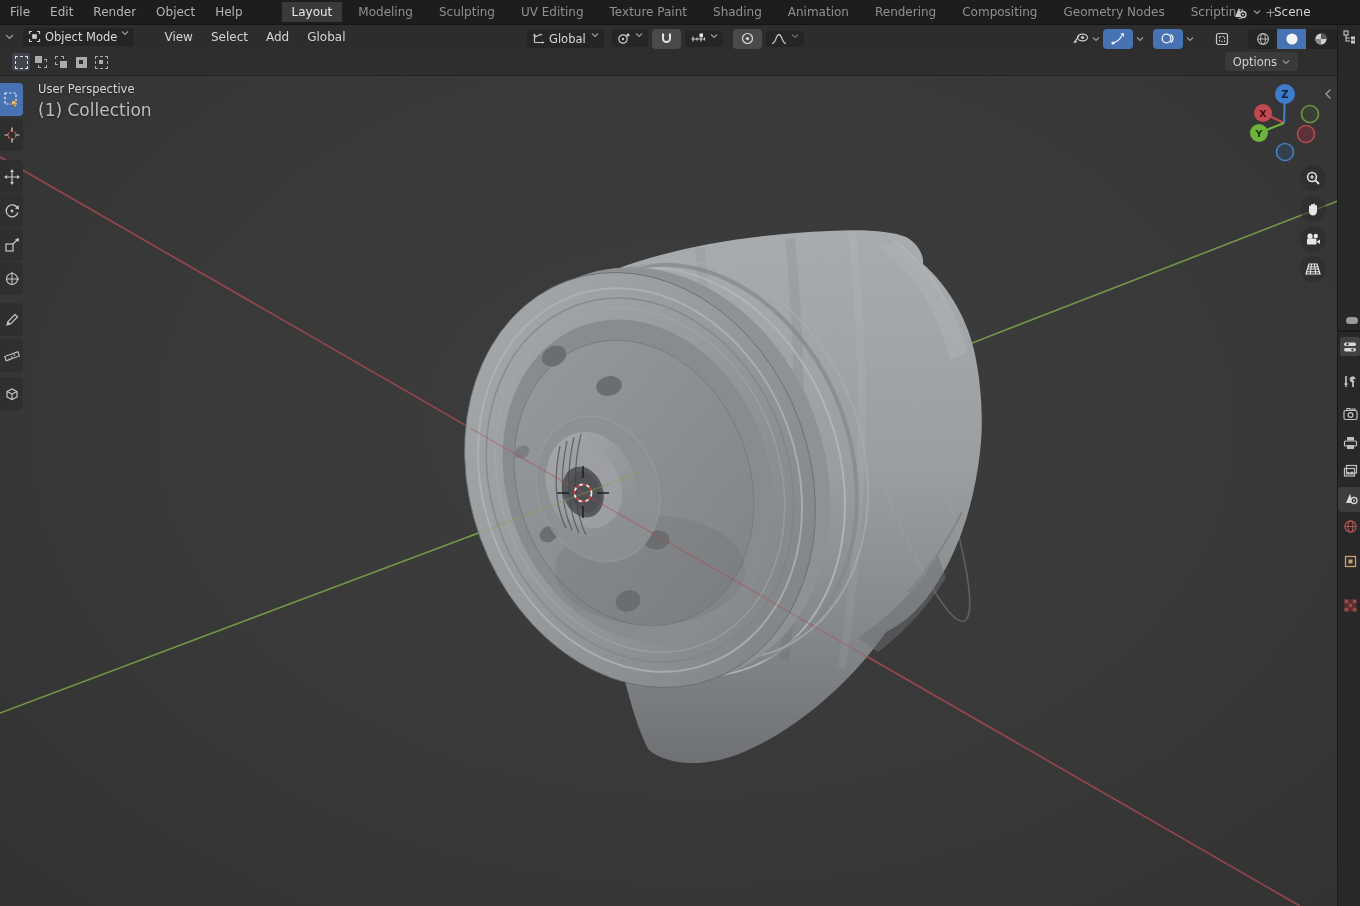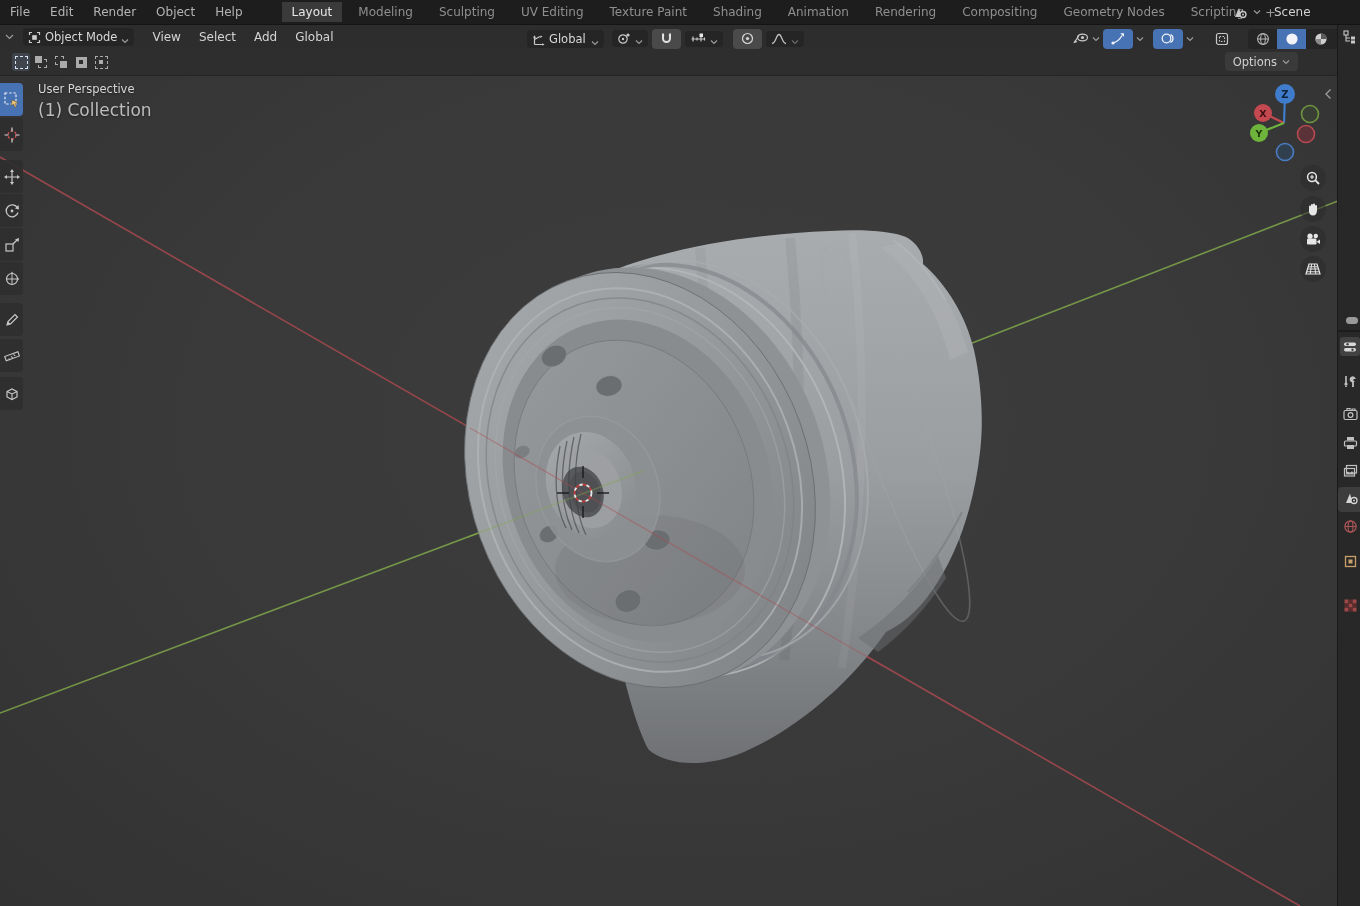--- a/index.html
+++ b/index.html
@@ -15,21 +15,21 @@
   .ws-tab{padding:3px 10px;font-size:12px;color:#8f8f8f;border-radius:0;margin:0 3px;white-space:nowrap}
   .ws-tab.active{background:#3a3a3a;color:#e6e6e6}
   .ws-add{color:#9a9a9a;font-size:13px;padding:0 8px}
   .scene-sel{position:absolute;left:1232px;top:0;height:24px;display:flex;align-items:center;gap:5px}
   .scene-label{font-size:12px;color:#d2d2d2;margin-left:8px}
 
   
   .hdr{position:absolute;left:0;top:24px;width:1338px;height:25px;background:#2d2d2d;
        border-bottom:1px solid #202020;z-index:30}
   .hdr .row{height:25px}
-  .hbtn{display:flex;align-items:flex-end;gap:4px;background:#252525;border-radius:4px;
+  .hbtn{display:flex;align-items:flex-start;gap:4px;background:#252525;border-radius:4px;
         padding:2px 5px;font-size:11.5px;color:#d8d8d8}
   .flatmenu{font-size:12px;color:#d4d4d4;padding:0 8px}
   .ib{display:flex;align-items:center;justify-content:center;border-radius:4px;height:20px;padding:0 3px}
   .ib.on{background:#4772b3}
   .ib.gray{background:#4a4a4a}
   .shade-group{display:flex;background:#252525;border-radius:4px;overflow:hidden;height:20px}
   .shade-group .ib{border-radius:0;width:23px}
 
   
   .tset{position:absolute;left:0;top:49px;width:1338px;height:26px;background:#2e2e2e;
@@ -117,21 +117,21 @@
         <svg width="13" height="13" viewBox="0 0 13 13">
           <path d="M1.5,4V1.5H4 M9,1.5h2.5V4 M11.5,9v2.5H9 M4,11.5H1.5V9" stroke="#cfcfcf" stroke-width="1.2" fill="none"></path>
           <rect x="4.2" y="4.2" width="4.6" height="4.6" fill="#cfcfcf"></rect>
         </svg>
       </span>
       <span>Object Mode</span>
       <svg width="8" height="6">
           <path d="M1,1.5 4,4.5 7,1.5" stroke="#9a9a9a" stroke-width="1.2" fill="none"></path>
         </svg>
     </div>
-    <span class="flatmenu" style="margin-left:8px">View</span>
+    <span class="flatmenu" style="margin-left:20px">View</span>
     <span class="flatmenu">Select</span>
     <span class="flatmenu">Add</span>
     <span class="flatmenu">Global</span>
   </div>
 
   <div class="row" style="position:absolute;left:527px;top:2px;gap:4px">
     <div class="hbtn">
       <span>
         <svg width="13" height="12" viewBox="0 0 13 12">
           <path d="M2.5,10.5 2.5,3 M2.5,10.5 11,10.5 M2.5,5.5 8,2.5" stroke="#c8c8c8" stroke-width="1.2" fill="none"></path>

